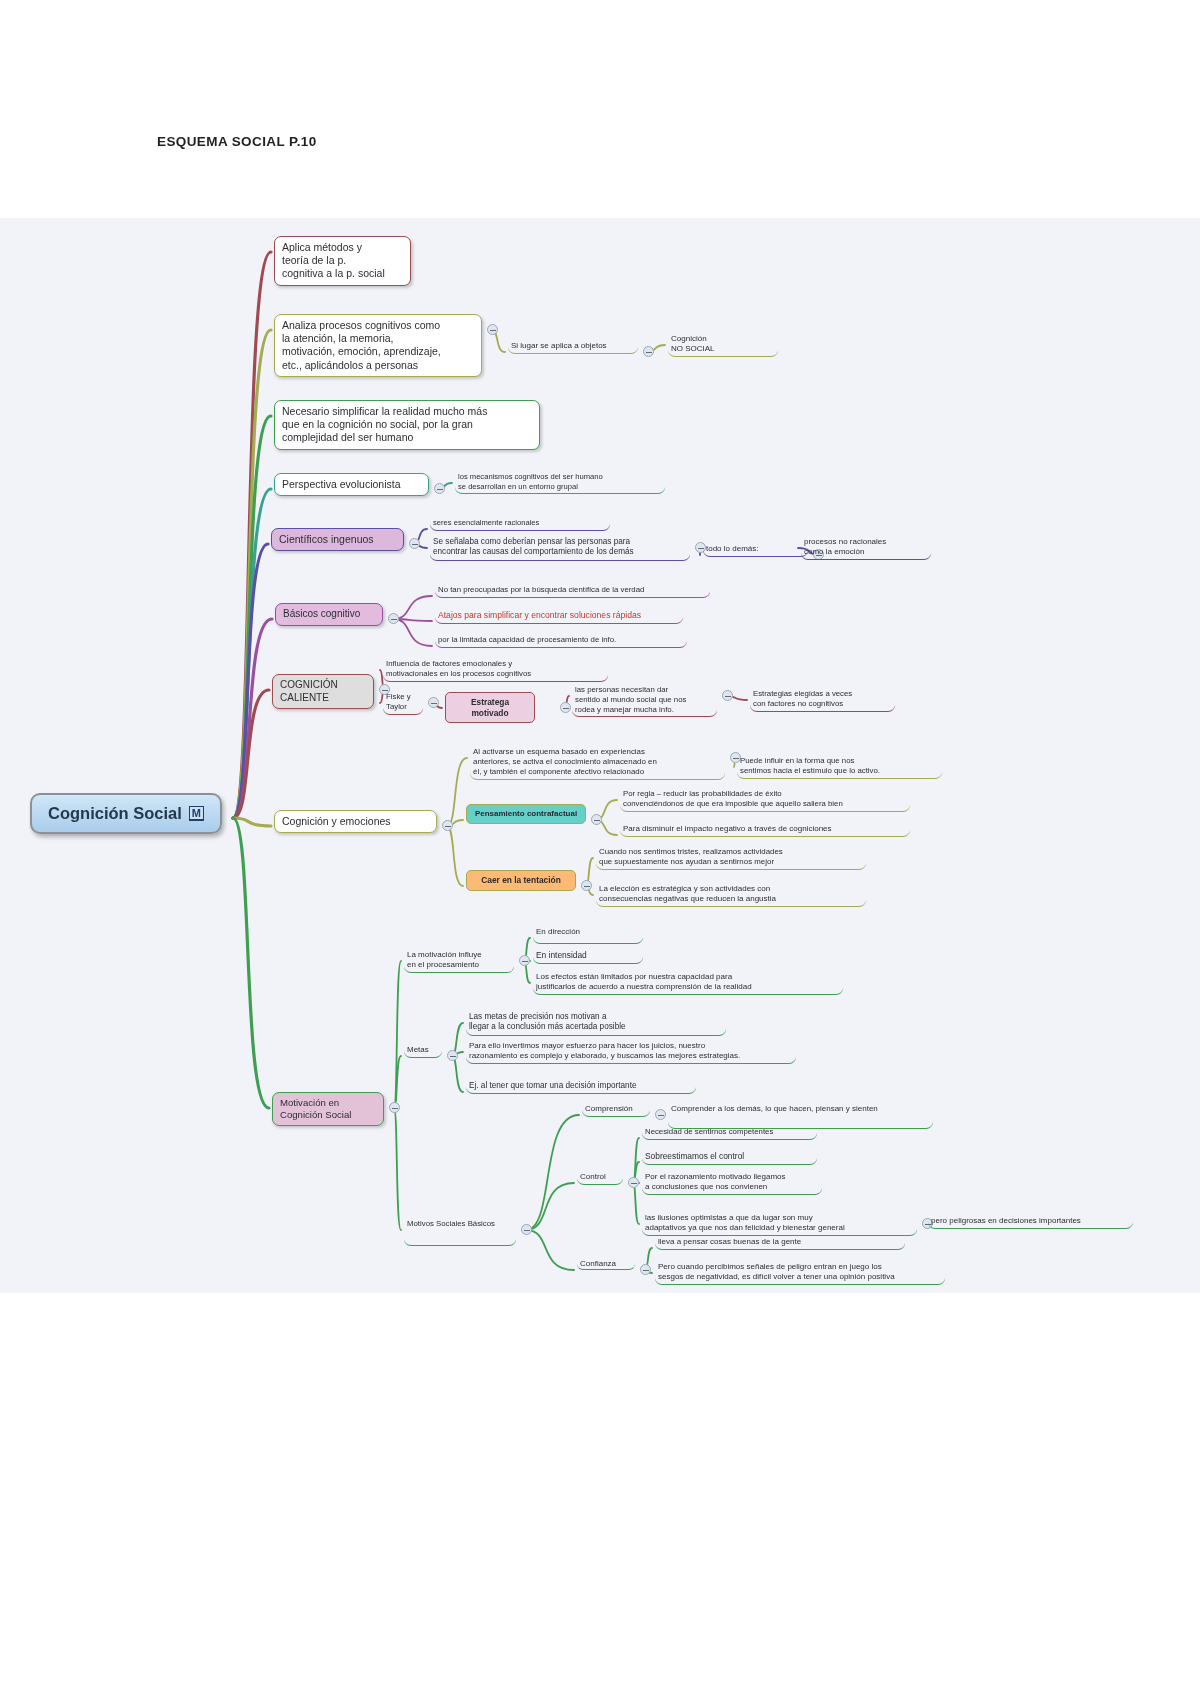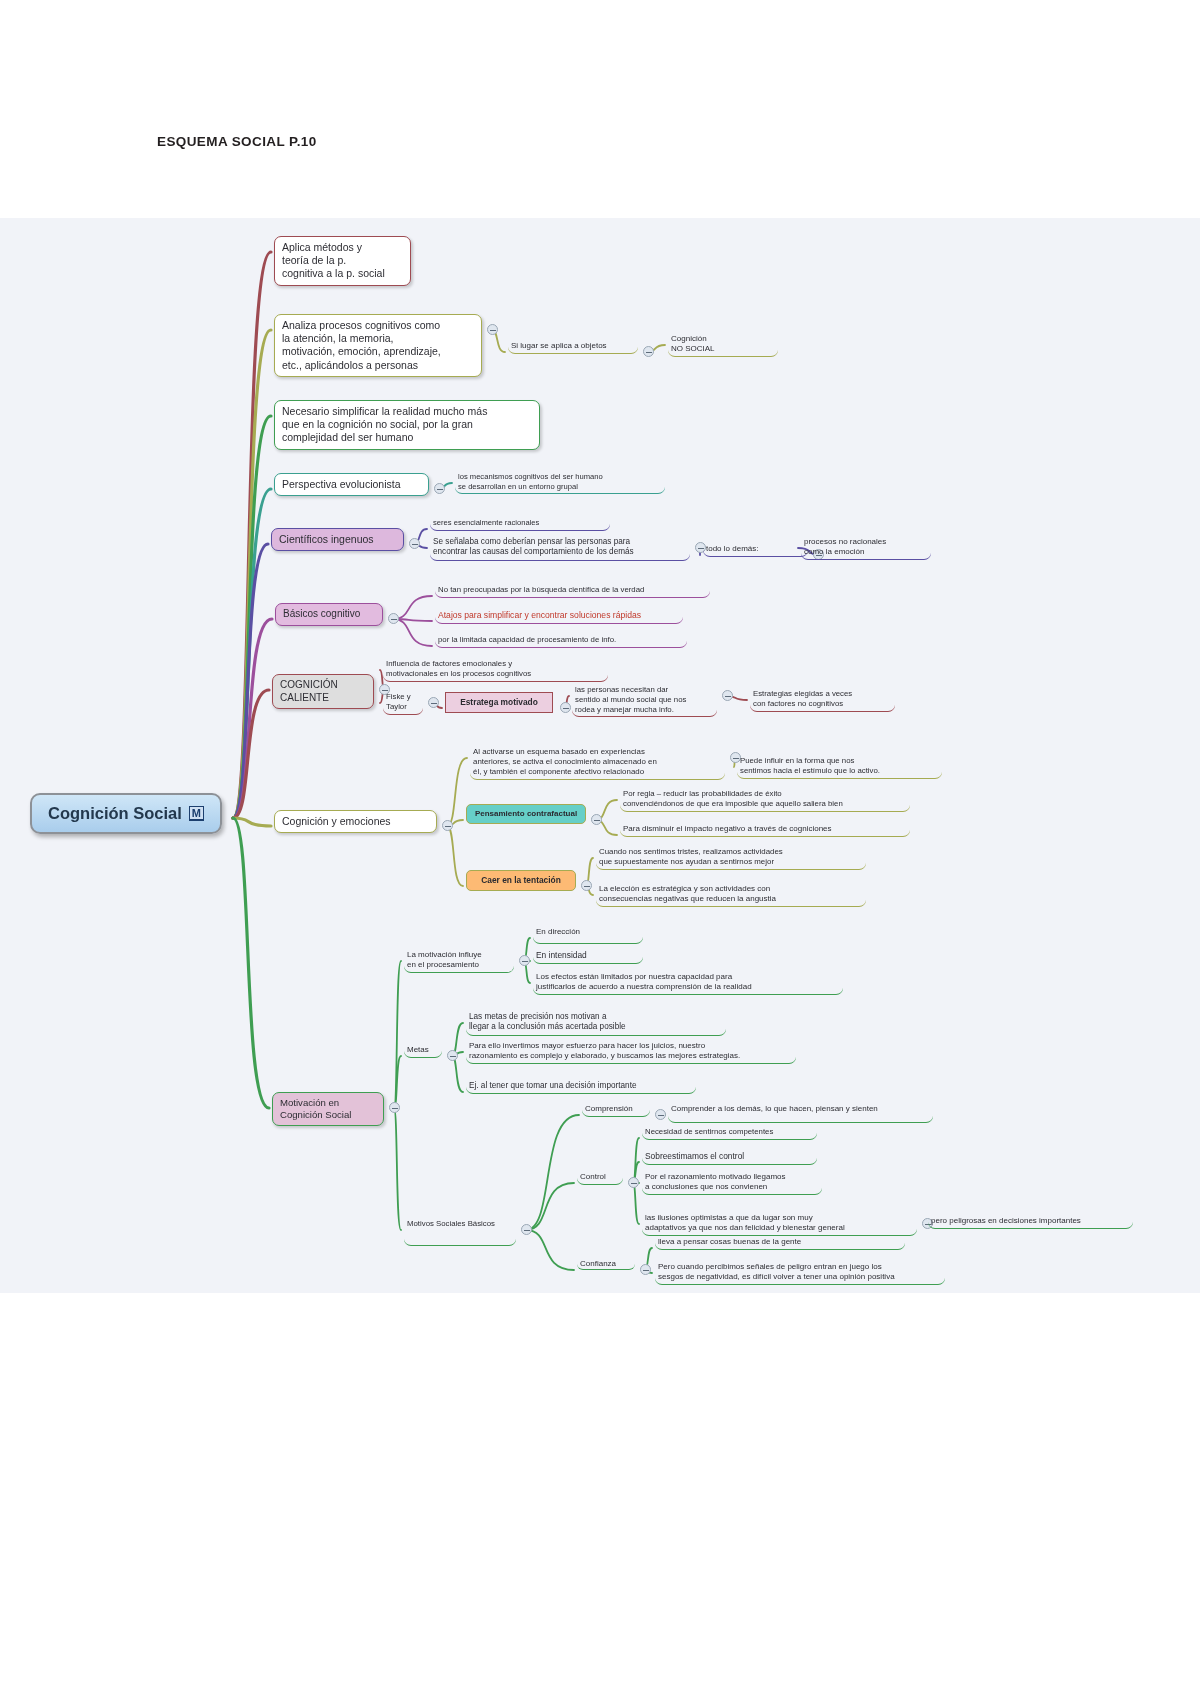--- a/index.html
+++ b/index.html
@@ -160,21 +160,21 @@
       <div class="node plain" style="left: 435px; top: 391px; width: 248px; font-size: 8.6px; border-bottom: 1.6px solid rgb(156, 79, 156); padding-bottom: 2px; color: rgb(192, 57, 43);"><span>Atajos para simplificar y encontrar soluciones rápidas</span></div>
       <div class="node plain" style="left: 435px; top: 416px; width: 252px; font-size: 7.8px; border-bottom: 1.6px solid rgb(156, 79, 156); padding-bottom: 2px;"><span>por la limitada capacidad de procesamiento de info.</span></div>
       <div class="node boxed" style="left: 272px; top: 456px; width: 102px; font-size: 10px; border: 1.6px solid rgb(158, 75, 82); background: rgb(222, 222, 222); box-shadow: rgba(0, 0, 0, 0.18) 1.5px 2px 3px;"><span>COGNICIÓN
 CALIENTE</span></div>
       <div class="collapse" style="left: 379px; top: 466px;"></div>
       <div class="node plain" style="left: 383px; top: 440px; width: 225px; font-size: 7.8px; border-bottom: 1.6px solid rgb(158, 75, 82); padding-bottom: 2px;"><span>Influencia de factores emocionales y
 motivacionales en los procesos cognitivos</span></div>
       <div class="node plain" style="left: 383px; top: 473px; width: 40px; font-size: 7.8px; border-bottom: 1.6px solid rgb(158, 75, 82); padding-bottom: 2px;"><span>Fiske y
 Taylor</span></div>
       <div class="collapse" style="left: 428px; top: 479px;"></div>
-      <div class="node boxed" style="left: 445px; top: 474px; width: 108px; font-size: 8.4px; border: 1.2px solid rgb(158, 75, 82); background: rgb(236, 207, 224); border-radius: 0; text-align: center; font-weight: bold; color: rgb(43, 43, 48);"><span>Estratega motivado</span></div>
+      <div class="node boxed" style="left: 445px; top: 474px; width: 90px; font-size: 8.4px; border: 1.2px solid rgb(158, 75, 82); background: rgb(236, 207, 224); border-radius: 5px; text-align: center; font-weight: bold; color: rgb(43, 43, 48);"><span>Estratega motivado</span></div>
       <div class="collapse" style="left: 560px; top: 484px;"></div>
       <div class="node plain" style="left: 572px; top: 466px; width: 145px; font-size: 7.8px; border-bottom: 1.6px solid rgb(158, 75, 82); padding-bottom: 2px;"><span>las personas necesitan dar
 sentido al mundo social que nos
 rodea y manejar mucha info.</span></div>
       <div class="collapse" style="left: 722px; top: 472px;"></div>
       <div class="node plain" style="left: 750px; top: 470px; width: 145px; font-size: 7.8px; border-bottom: 1.6px solid rgb(158, 75, 82); padding-bottom: 2px;"><span>Estrategias elegidas a veces
 con factores no cognitivos</span></div>
       <div class="node boxed" style="left: 274px; top: 592px; width: 163px; font-size: 10.5px; border: 1.6px solid rgb(166, 171, 82); background: rgb(255, 255, 255); box-shadow: rgba(0, 0, 0, 0.18) 1.5px 2px 3px;"><span>Cognición y emociones</span></div>
       <div class="collapse" style="left: 442px; top: 602px;"></div>
       <div class="node plain" style="left: 470px; top: 528px; width: 255px; font-size: 7.9px; border-bottom: 1.6px solid rgb(166, 171, 82); padding-bottom: 2px;"><span>Al activarse un esquema basado en experiencias
@@ -208,21 +208,21 @@
       <div class="collapse" style="left: 447px; top: 832px;"></div>
       <div class="node plain" style="left: 466px; top: 793px; width: 260px; font-size: 8.2px; border-bottom: 1.6px solid rgb(63, 158, 82); padding-bottom: 2px;"><span>Las metas de precisión nos motivan a
 llegar a la conclusión más acertada posible</span></div>
       <div class="node plain" style="left: 466px; top: 822px; width: 330px; font-size: 8px; border-bottom: 1.6px solid rgb(63, 158, 82); padding-bottom: 2px;"><span>Para ello invertimos mayor esfuerzo para hacer los juicios, nuestro
 razonamiento es complejo y elaborado, y buscamos las mejores estrategias.</span></div>
       <div class="node plain" style="left: 466px; top: 862px; width: 230px; font-size: 8.2px; border-bottom: 1.6px solid rgb(63, 158, 82); padding-bottom: 2px;"><span>Ej. al tener que tomar una decisión importante</span></div>
       <div class="node plain" style="left: 404px; top: 1000px; width: 112px; font-size: 7.8px; border-bottom: 1.6px solid rgb(63, 158, 82); padding-bottom: 16px;"><span>Motivos Sociales Básicos</span></div>
       <div class="collapse" style="left: 521px; top: 1006px;"></div>
       <div class="node plain" style="left: 582px; top: 885px; width: 68px; font-size: 8px; border-bottom: 1.6px solid rgb(63, 158, 82); padding-bottom: 2px;"><span>Comprensión</span></div>
       <div class="collapse" style="left: 655px; top: 891px;"></div>
-      <div class="node plain" style="left: 668px; top: 885px; width: 265px; font-size: 8px; border-bottom: 1.6px solid rgb(63, 158, 82); padding-bottom: 8px;"><span>Comprender a los demás, lo que hacen, piensan y sienten</span></div>
+      <div class="node plain" style="left: 668px; top: 885px; width: 265px; font-size: 8px; border-bottom: 1.6px solid rgb(63, 158, 82); padding-bottom: 14px;"><span>Comprender a los demás, lo que hacen, piensan y sienten</span></div>
       <div class="node plain" style="left: 577px; top: 953px; width: 46px; font-size: 8px; border-bottom: 1.6px solid rgb(63, 158, 82); padding-bottom: 2px;"><span>Control</span></div>
       <div class="collapse" style="left: 628px; top: 959px;"></div>
       <div class="node plain" style="left: 642px; top: 908px; width: 175px; font-size: 7.8px; border-bottom: 1.6px solid rgb(63, 158, 82); padding-bottom: 2px;"><span>Necesidad de sentirnos competentes</span></div>
       <div class="node plain" style="left: 642px; top: 932px; width: 175px; font-size: 8.4px; border-bottom: 1.6px solid rgb(63, 158, 82); padding-bottom: 2px;"><span>Sobreestimamos el control</span></div>
       <div class="node plain" style="left: 642px; top: 953px; width: 180px; font-size: 8px; border-bottom: 1.6px solid rgb(63, 158, 82); padding-bottom: 2px;"><span>Por el razonamiento motivado llegamos
 a conclusiones que nos convienen</span></div>
       <div class="node plain" style="left: 642px; top: 994px; width: 275px; font-size: 8px; border-bottom: 1.6px solid rgb(63, 158, 82); padding-bottom: 2px;"><span>las ilusiones optimistas a que da lugar son muy
 adaptativos ya que nos dan felicidad y bienestar general</span></div>
       <div class="collapse" style="left: 922px; top: 1000px;"></div>
       <div class="node plain" style="left: 928px; top: 997px; width: 205px; font-size: 8px; border-bottom: 1.6px solid rgb(63, 158, 82); padding-bottom: 2px;"><span>pero peligrosas en decisiones importantes</span></div>

